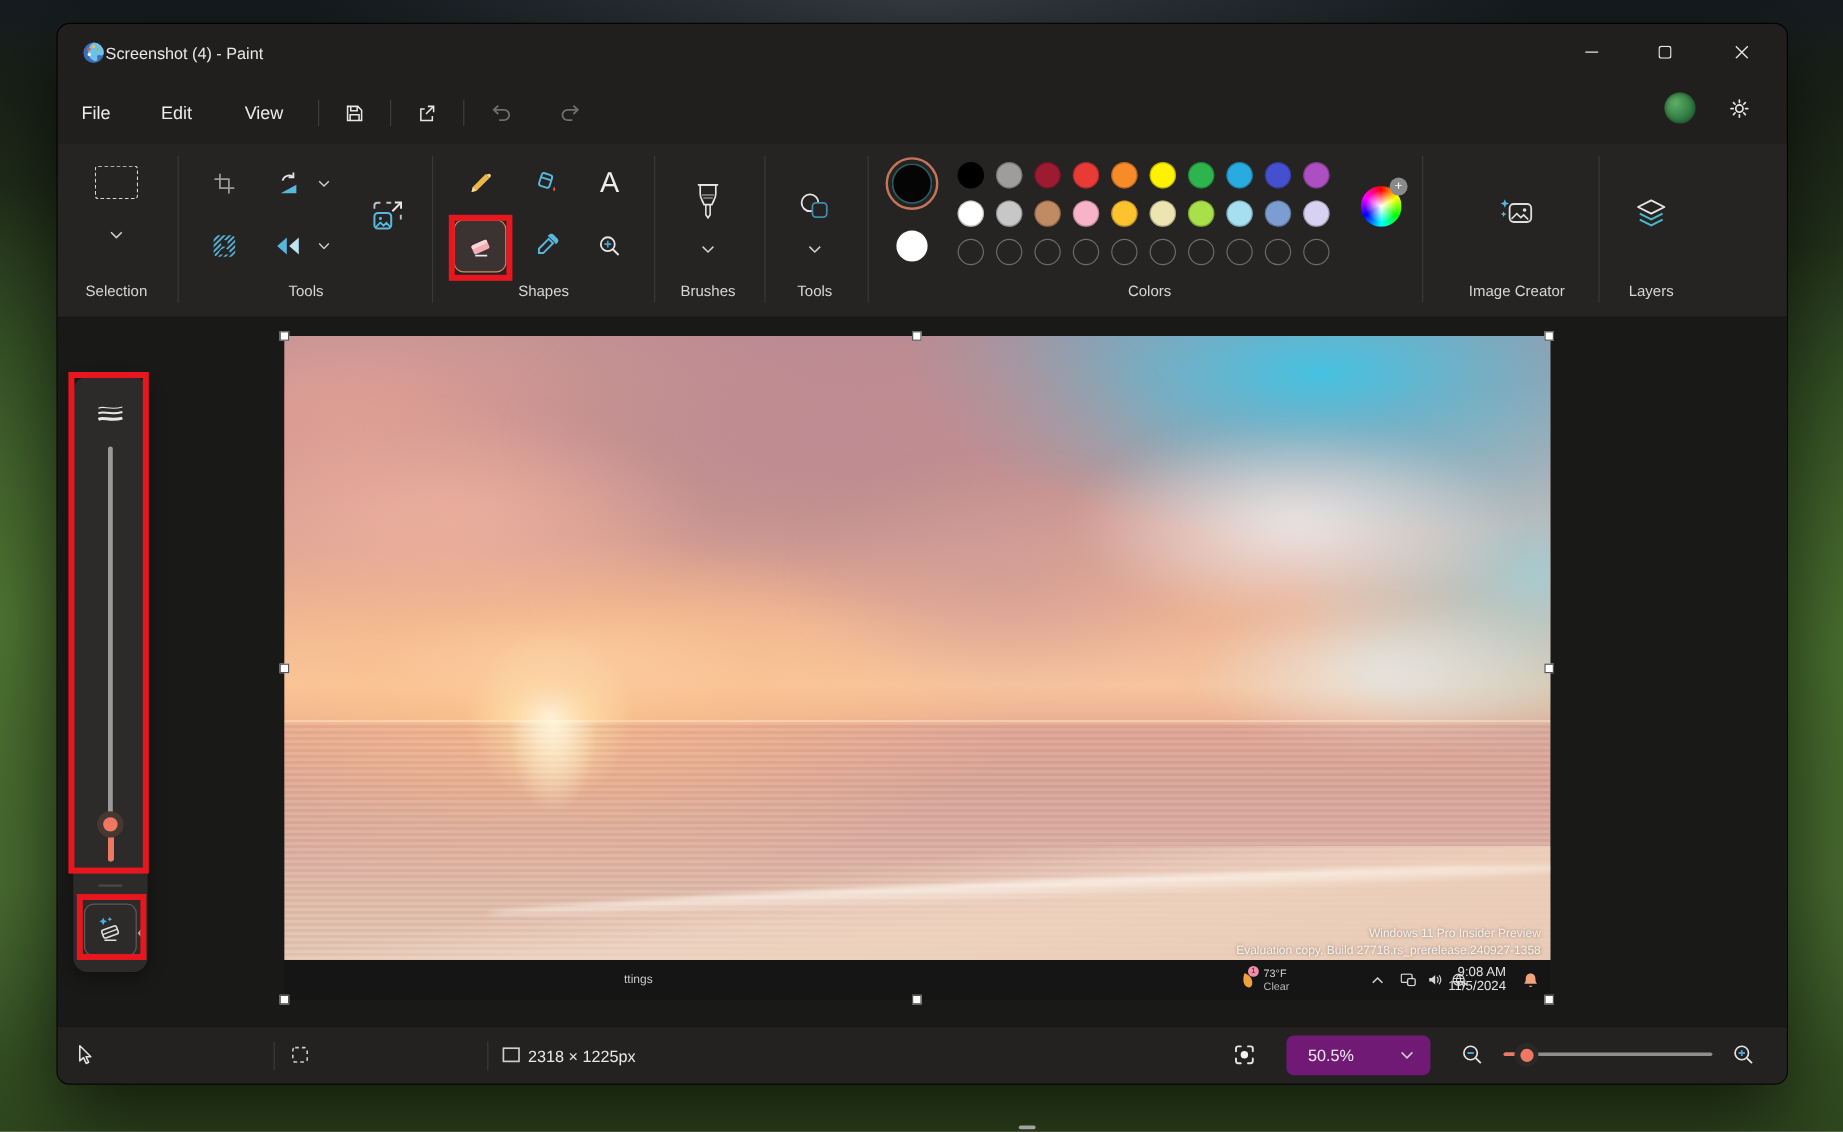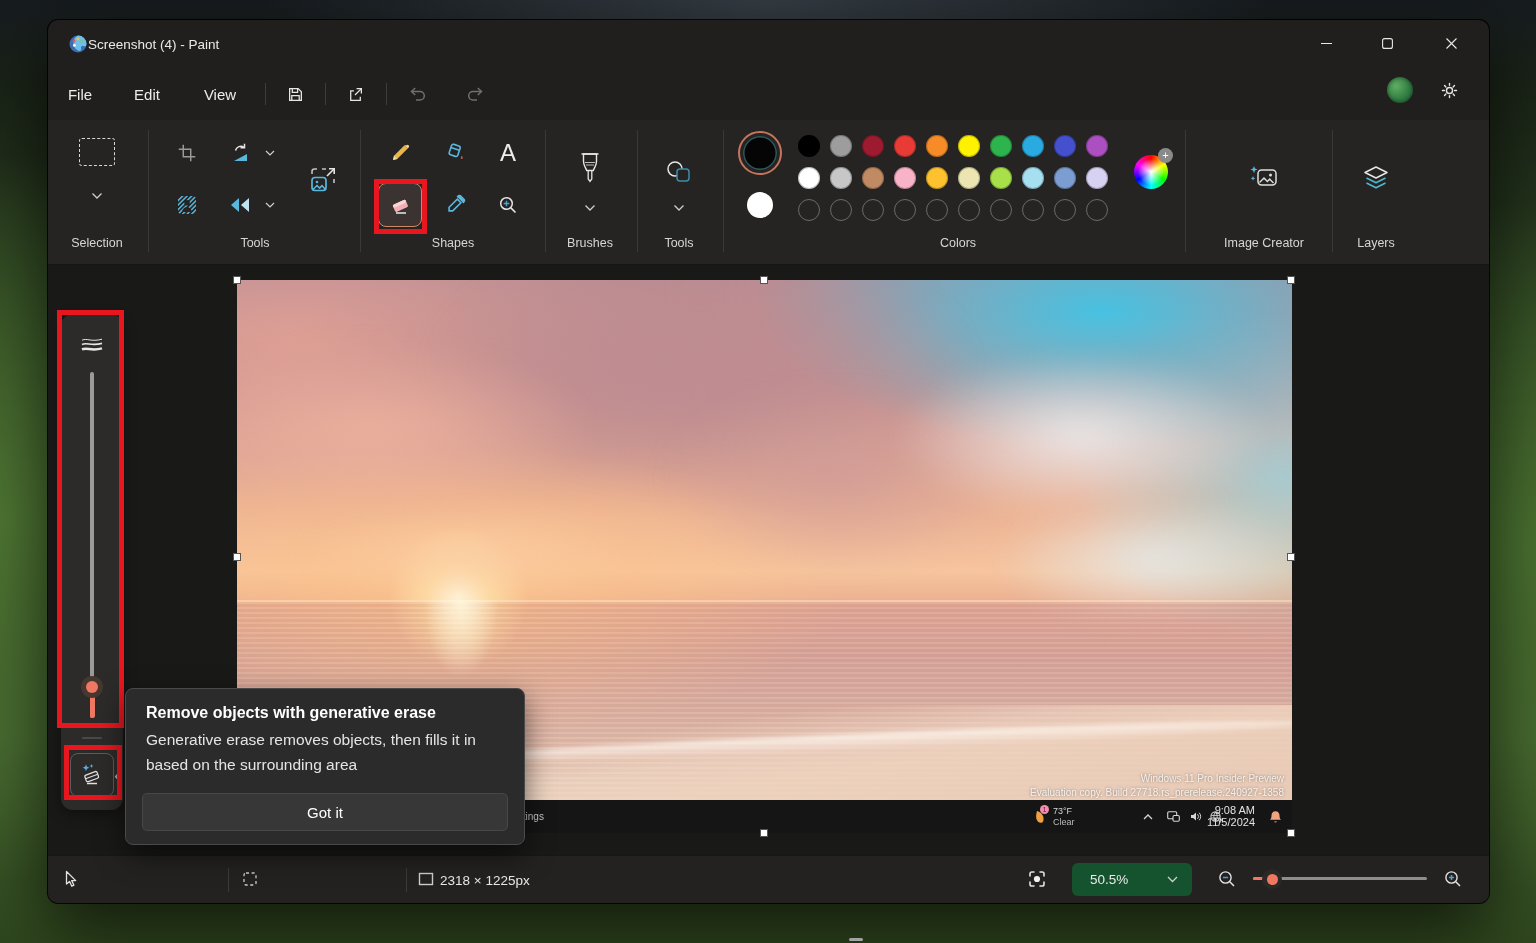--- a/index.html
+++ b/index.html
@@ -120,21 +120,21 @@
   .tt-title { color:#fff; font-size:16px; font-weight:bold; margin-bottom:5px; }
   .tt-body { color:#e4e4e4; font-size:15.5px; line-height:25px; }
   .tt-btn { position:absolute; left:16px; right:16px; bottom:13px; height:38px; background:#383737; border:1px solid #484747;
     border-radius:5px; color:#fff; font-size:15px; display:flex; align-items:center; justify-content:center; }
 
   
   .statusbar { position:absolute; left:0; bottom:0; right:0; height:48px; background:#232221; border-top:1px solid #171716;text-align:right; }
   .sb-item { position:absolute; transform:translate(-50%,-50%); top:23px; display:flex; align-items:center; }
   .sb-sep { position:absolute; top:12px; width:1px; height:24px; background:#3c3b3a; }
   .sb-text { position:absolute; top:0; height:48px; display:flex; align-items:center; color:#e8e8e8; font-size:13.5px; }
-  .zoom-dd { position:absolute; left:1024px; top:7px; width:120px; height:33px; background:#14532d; border-radius:6px;
+  .zoom-dd { position:absolute; left:1024px; top:7px; width:120px; height:33px; background:#701a75; border-radius:6px;
     display:flex; align-items:center; color:#eaeaea; font-size:13.5px; padding:0 14px 0 18px; justify-content:space-between; }
   .zoom-track { position:absolute; left:1205px; top:21px; width:174px; height:3px; background:#8e8e8e; border-radius:2px; }
   .zoom-fill { position:absolute; left:1205px; top:21px; width:19px; height:3px; border-radius:2px; }
   .zoom-thumb { position:absolute; left:1214px; top:13px; width:20px; height:20px; border-radius:50%; background:#2a2928; display:flex; align-items:center; justify-content:center; }
   .zoom-thumb-core { width:11px; height:11px; border-radius:50%; }
 </style>
 </head>
 <body>
 
 <div class="desktop">
@@ -521,25 +521,20 @@
               <path d="M5 13.4h13" stroke="#e0e0e0" stroke-width="1.1"></path>
             </g>
             <path d="M7 20.5h10" stroke="#e0e0e0" stroke-width="1.3"></path>
             <path d="M6 1.5l1 2.3 2.3 1L7 5.7l-1 2.3-1-2.3-2.3-.9 2.3-1z" fill="#4db3e6"></path>
             <path d="M11.5 1l.6 1.4 1.4.6-1.4.6-.6 1.4-.6-1.4-1.4-.6 1.4-.6z" fill="#4db3e6"></path>
           </svg>
       </div>
     </div>
     <span class="panel-chevron">‹</span>
 
-    <div class="tooltip" style="top:423px">
-      <div class="tt-title">Remove objects with generative erase</div>
-      <div class="tt-body">Generative erase removes objects, then fills it in based on the surrounding area</div>
-      <div class="tt-btn">Got it</div>
-    </div>
   </div>
 
   <div class="redbox rb-eraser" style="border-color: rgb(232, 23, 31);"></div>
   <div class="redbox rb-slider" style="border-color: rgb(232, 23, 31);"></div>
   <div class="redbox rb-genbtn" style="border-color: rgb(232, 23, 31);"></div>
 
   <div class="statusbar">
     <div class="sb-item" style="left:22px">
       <svg width="14" height="18" viewBox="0 0 14 18">
           <path d="M3.5 1.5v12.6l3.1-2.7 2.2 4.8 2.1-1-2.2-4.6h4z" fill="none" stroke="#e2e2e2" stroke-width="1.3" stroke-linejoin="round"></path>

